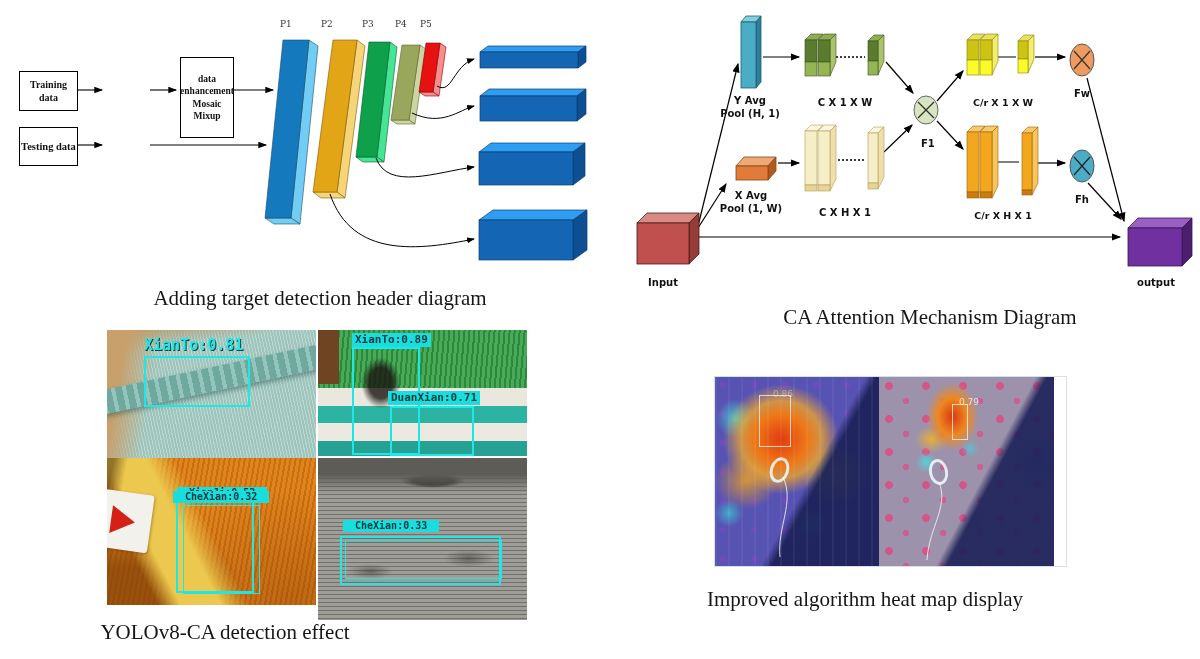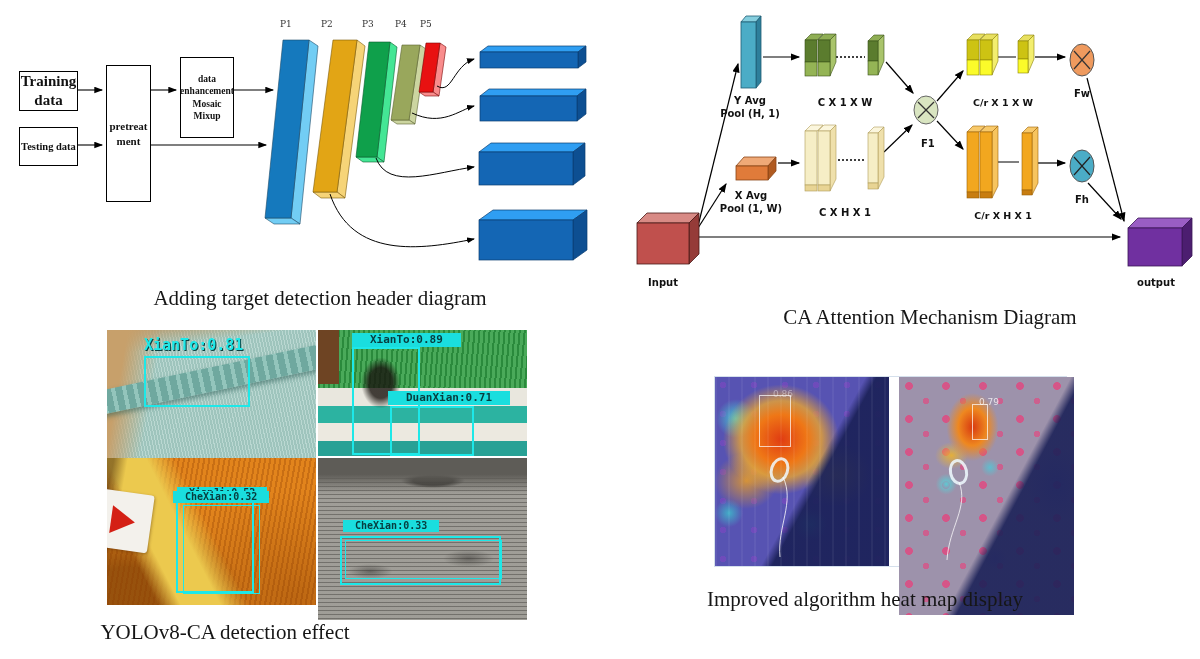--- a/index.html
+++ b/index.html
@@ -54,39 +54,39 @@
     background-image:
       linear-gradient(to bottom,#5e5c57 0 10%,rgba(94,92,87,0) 22%),
       radial-gradient(ellipse 40px 9px at 55% 14%,rgba(40,38,35,0.85) 0 50%,transparent 80%),
       radial-gradient(ellipse 30px 10px at 25% 70%,rgba(50,48,45,0.5),transparent 75%),
       radial-gradient(ellipse 34px 12px at 72% 62%,rgba(50,48,45,0.5),transparent 75%),
       repeating-linear-gradient(to bottom,rgba(60,58,55,0.35) 0 1px,rgba(205,203,197,0.25) 1px 4px);}
   .bbox{position:absolute;border:2px solid #1de8e8;}
   .bbox-thin{position:absolute;border:1px solid #1de8e8;}
   .detlab{position:absolute;font-family:"DejaVu Sans Mono",monospace;font-weight:bold;white-space:nowrap;}
   .lab-plain{color:#1de8e8;font-size:15px;text-shadow:1px 1px 0 #0a4040;}
-  .lab-bg{background:#1adede;color:#073d3f;font-size:11px;padding:0 18px;line-height:14px;}
+  .lab-bg{background:#1adede;color:#073d3f;font-size:11px;padding:0 3px;line-height:14px;}
   .lab-bg-sm{background:#1adede;color:#073d3f;font-size:10px;padding:0 12px;line-height:12px;}
 
   
   .heat{position:absolute;left:714px;top:376px;width:351px;height:189px;border:1px solid #d5e0ec;background:#fff;}
   .heat-l{left:0;top:0;width:174px;height:189px;background-color:#5753b2;
     background-image:
       repeating-linear-gradient(90deg,rgba(255,255,255,0.05) 0 2px,transparent 2px 13px),
       linear-gradient(119deg,rgba(27,33,88,0) 54%,rgba(27,33,88,0.92) 58%),
       radial-gradient(ellipse 58px 55px at 38% 33%,#e03c12 0%,#ef7716 45%,rgba(244,170,40,0.75) 70%,rgba(244,170,40,0) 100%),
       radial-gradient(ellipse 45px 40px at 18% 55%,rgba(240,160,30,0.8),rgba(240,160,30,0) 70%),
       radial-gradient(ellipse 50px 45px at 70% 52%,rgba(220,200,50,0.7),transparent 70%),
       radial-gradient(circle 26px at 12% 22%,rgba(70,210,215,0.9),transparent 75%),
       radial-gradient(circle 22px at 55% 78%,rgba(64,190,210,0.8),transparent 75%),
       radial-gradient(circle 20px at 8% 72%,rgba(60,195,205,0.8),transparent 70%),
       radial-gradient(circle 18px at 42% 92%,rgba(80,70,190,0.9),transparent 70%),
       radial-gradient(circle 5px at 8px 8px,rgba(130,70,195,0.55) 60%,transparent 70%);
     background-size:100% 100%,100% 100%,100% 100%,100% 100%,100% 100%,100% 100%,100% 100%,100% 100%,100% 100%,31px 29px;}
-  .heat-r{left:184px;top:0;width:175px;height:238px;background-color:#9d92ab;
+  .heat-r{left:164px;top:0;width:175px;height:189px;background-color:#9d92ab;
     background-image:
       linear-gradient(118deg,rgba(27,33,88,0) 57%,rgba(27,33,88,0.9) 61%),
       radial-gradient(ellipse 26px 34px at 42% 21%,#d83a10 0%,#ee8820 55%,rgba(238,136,32,0) 100%),
       radial-gradient(ellipse 22px 18px at 30% 33%,rgba(240,180,40,0.85),transparent 75%),
       radial-gradient(circle 14px at 27% 45%,rgba(80,215,220,0.9),transparent 75%),
       radial-gradient(circle 12px at 52% 38%,rgba(80,200,215,0.8),transparent 75%),
       radial-gradient(ellipse 40px 50px at 90% 45%,rgba(85,90,190,0.5),transparent 75%),
       radial-gradient(circle 16px at 55% 76%,rgba(100,90,200,0.4),transparent 70%),
       radial-gradient(circle 6px at 10px 9px,rgba(223,74,130,0.85) 60%,transparent 70%),
       radial-gradient(circle 5px at 27px 24px,rgba(223,74,130,0.7) 60%,transparent 70%);
@@ -95,30 +95,26 @@
   .heat-score{position:absolute;font-family:"DejaVu Sans",sans-serif;font-size:9px;color:rgba(255,255,255,0.75);}
   .ring{position:absolute;border:3px solid rgba(240,250,255,0.85);border-radius:50%;}
   .thread{position:absolute;left:0;top:0;}
 </style>
 </head>
 <body>
 
 <div class="figure">
 
   <section class="flow">
-    <div class="fbox" style="left:19px;top:71px;width:57px;height:38px;font-size:15px;">
+    <div class="fbox" style="left:19px;top:71px;width:57px;height:38px;font-size:10px;">
       <span>Training</span>
       <span>data</span>
     </div>
     <div class="fbox" style="left:19px;top:127px;width:57px;height:37px;font-size:10.5px;">
       <span>Testing data</span>
-    </div>
-    <div class="fbox" style="left:106px;top:65px;width:43px;height:135px;font-size:11px;">
-      <span>pretreat</span>
-      <span>ment</span>
     </div>
     <div class="fbox" style="left:180px;top:57px;width:52px;height:79px;font-size:9.5px;">
       <span>data</span>
       <span>enhancement</span>
       <span style="">Mosaic</span>
       <span>Mixup</span>
     </div>
 
     <svg class="flow-svg" width="620" height="282" viewBox="0 0 620 282">
       <defs>

